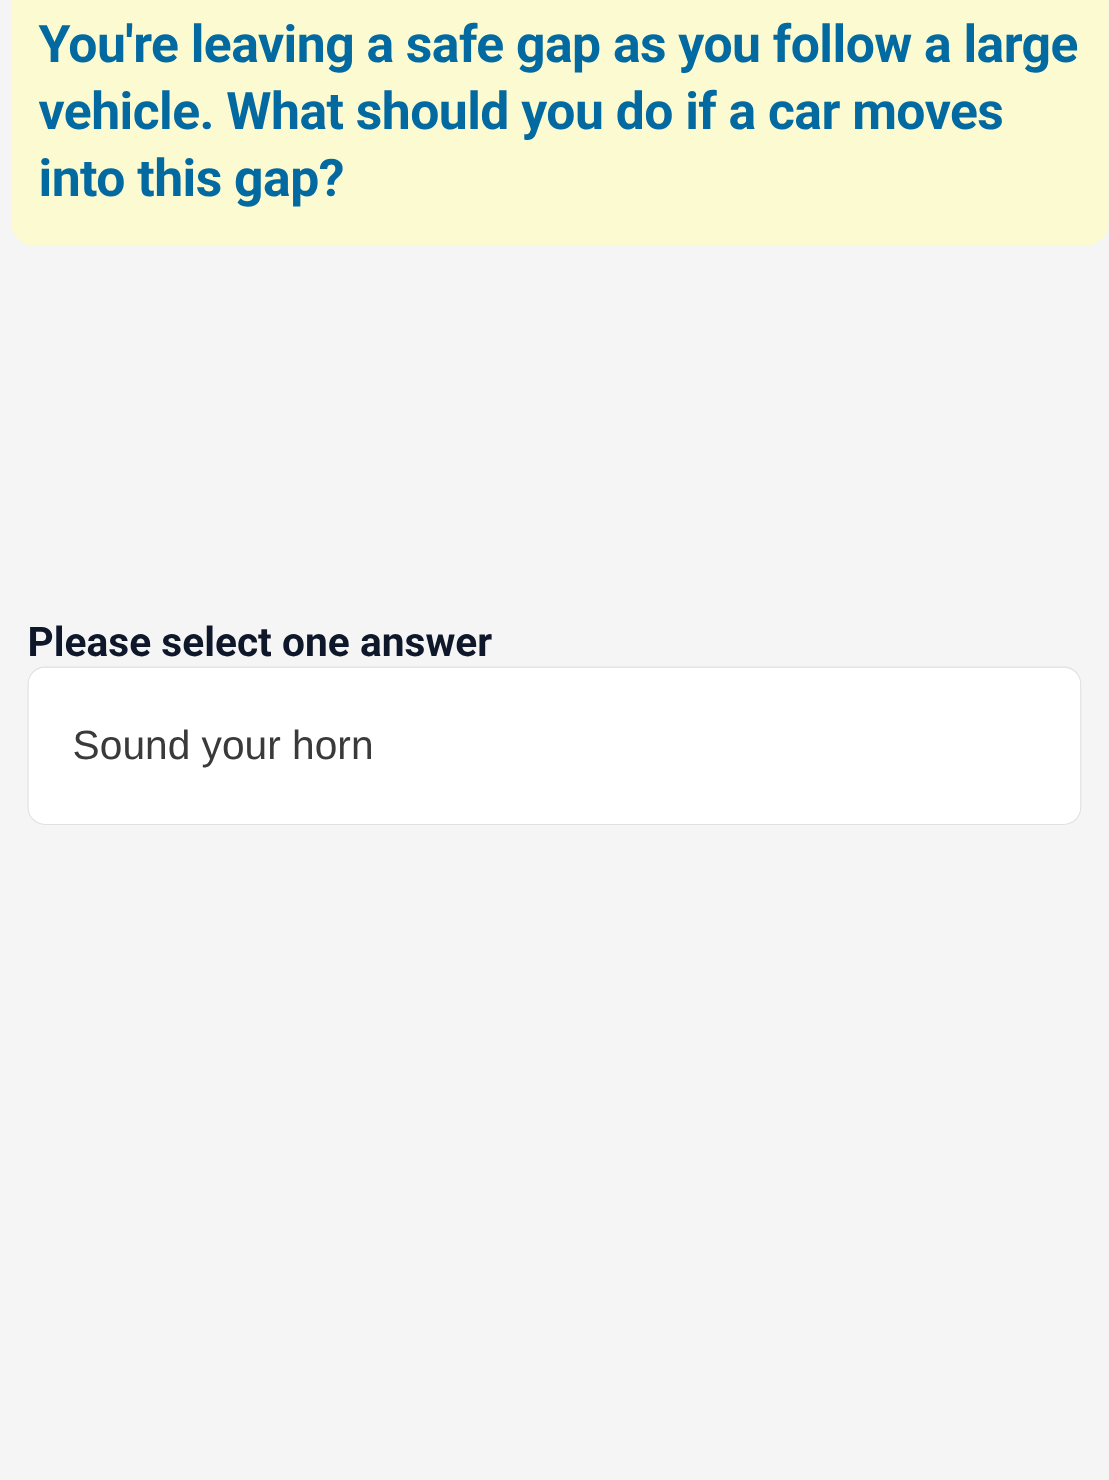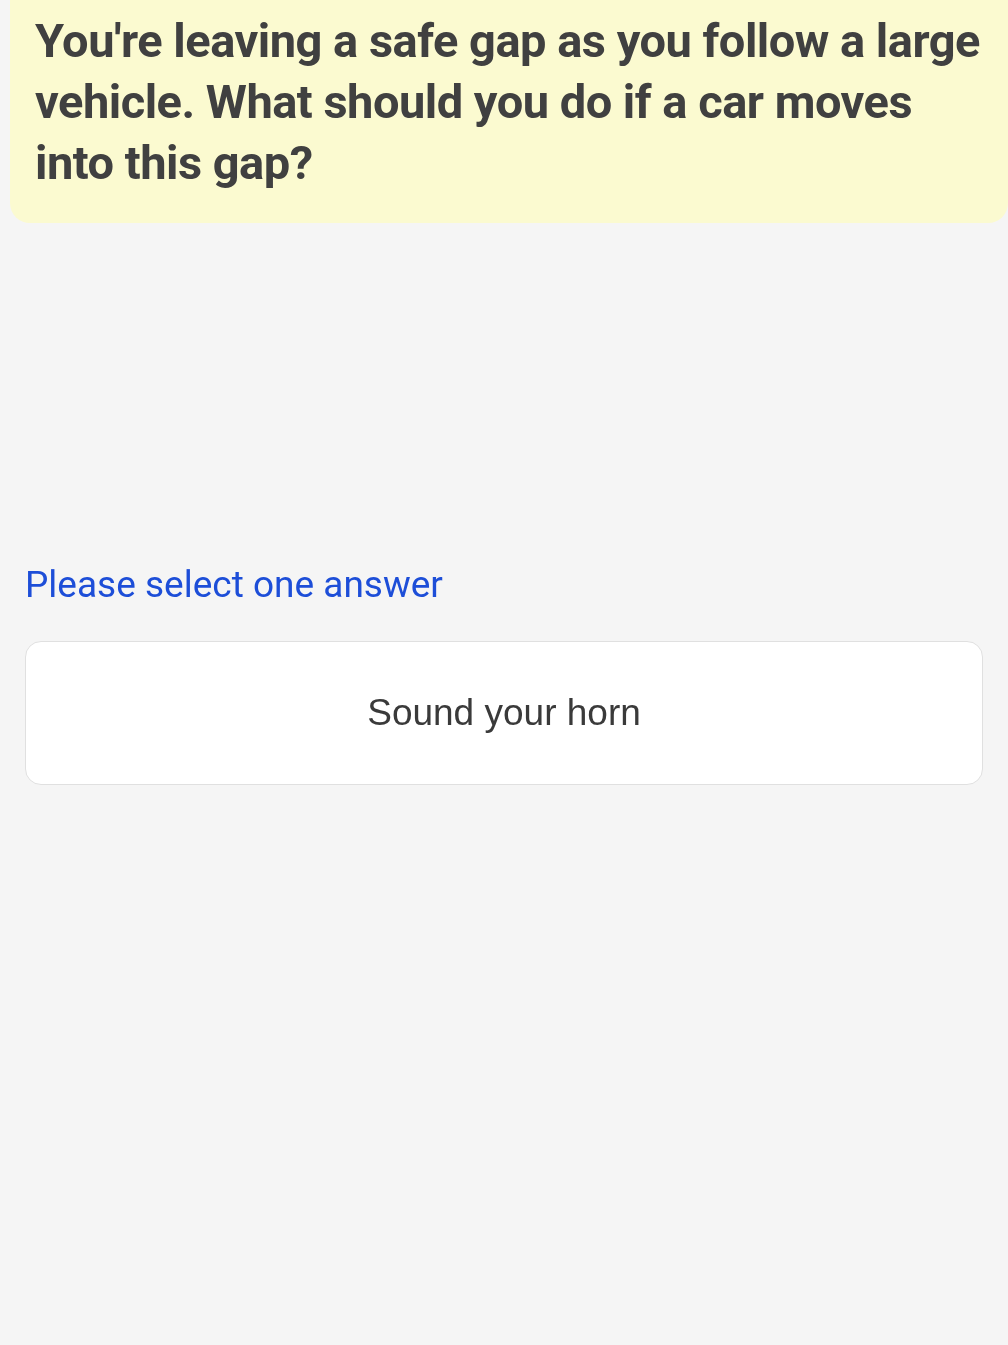--- a/index.html
+++ b/index.html
@@ -17,50 +17,49 @@
     .question-box {
       background-color: #fbfad0;
       padding: 10px 25px 30px 25px;
       border-bottom-left-radius: 20px;
       border-bottom-right-radius: 20px;
       margin-left: 10px;
     }
     .question-text {
       font-size: 47px;
       font-weight: 700;
-      color: #404040;
+      color: #0369a1;
       line-height: 1.3;
       letter-spacing: -0.5px;
     }
     .spacer {
       height: 340px;
     }
     .instruction {
       font-size: 37px;
-      color: #1d4ed8;
+      color: #0f172a;
       padding: 0 25px;
-      margin-bottom: 35px;
-      font-weight: 400;
+      font-weight: 700;
     }
     .answers {
       padding: 0 25px;
       display: flex;
       flex-direction: column;
       gap: 30px;
     }
     .answer-option {
       background-color: #ffffff;
       border: 1px solid #e0e0e0;
       border-radius: 16px;
       padding: 50px 40px;
       font-size: 37px;
       color: #3a3a3a;
       cursor: pointer;
       font-weight: 400;
-      text-align: center;
+      text-align: left;
       width: 100%;
     }
   </style>
 </head>
 <body>
 
 <div class="question-box">
   <h1 class="question-text">You're leaving a safe gap as you follow a large vehicle. What should you do if a car moves into this gap?</h1>
 </div>
 

